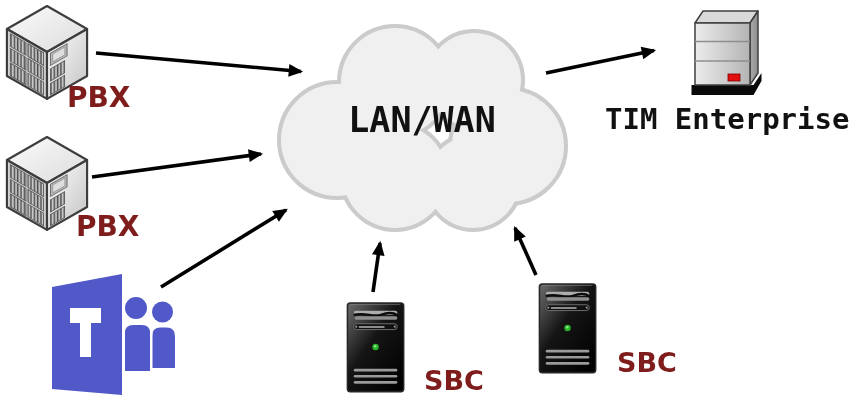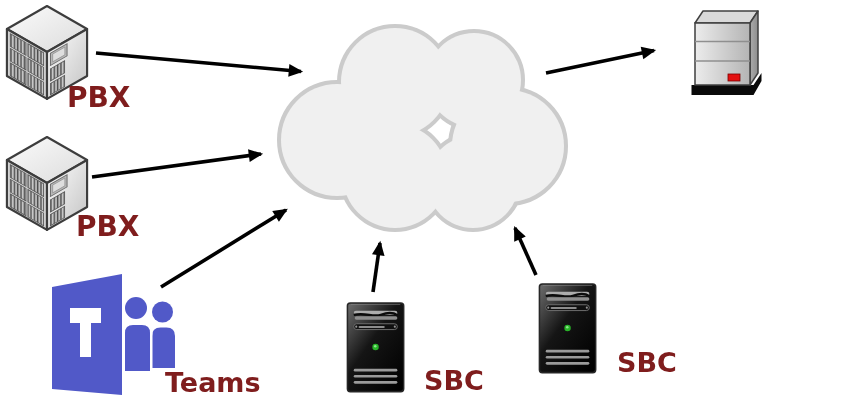--- a/index.html
+++ b/index.html
@@ -130,20 +130,21 @@
     </g>
     <g fill="#f0f0f0">
       <circle cx="60" cy="122" r="56"></circle>
       <circle cx="118" cy="64" r="54"></circle>
       <circle cx="197" cy="62" r="47"></circle>
       <circle cx="231" cy="128" r="56"></circle>
       <circle cx="196" cy="164" r="46"></circle>
       <circle cx="118" cy="158" r="52"></circle>
     </g>
   </svg>
+  <div class="mono-label" id="lanwan-label">LAN/WAN</div>
 
   <svg class="abs" style="left:3px;top:2px;" width="88" height="100">
     <use href="#icon-pbx"></use>
   </svg>
   <div class="node-label" style="left:67px;top:84px;">PBX</div>
 
   <svg class="abs" style="left:3px;top:133px;" width="88" height="100">
     <use href="#icon-pbx"></use>
   </svg>
   <div class="node-label" style="left:76px;top:213px;">PBX</div>
@@ -154,31 +155,31 @@
     <rect x="32" y="36" width="11" height="49" fill="#ffffff"></rect>
     <circle cx="114.5" cy="40" r="10.5" fill="#5159C8"></circle>
     <path d="M104,96 V64 Q104,55.5 112.5,55.5 H118.5 Q127,55.5 127,64 V96 Z" fill="#5159C8"></path>
     <g stroke="#ffffff" stroke-width="5" fill="none">
       <circle cx="88" cy="36" r="11"></circle>
       <path d="M77,99 V61 Q77,53 85,53 H94 Q102,53 102,61 V99 Z"></path>
     </g>
     <circle cx="88" cy="36" r="11" fill="#5159C8"></circle>
     <path d="M77,99 V61 Q77,53 85,53 H94 Q102,53 102,61 V99 Z" fill="#5159C8"></path>
   </svg>
-  <div class="node-label" style="left:165px;top:369px;font-size:27px;">Teams</div>
 
   <svg class="abs" style="left:688px;top:7px;" width="80" height="90" viewBox="0 0 80 90">
     <path d="M3.5,78 L65.5,78 L73.5,66 L73.5,74 L65.5,88 L3.5,88 Z" fill="#0a0a0a"></path>
     <path d="M7,16 L15,4 L70,4 L62,16 Z" fill="#d9d9d9" stroke="#3f3f3f" stroke-width="1.5" stroke-linejoin="round"></path>
     <path d="M62,16 L70,4 L70,66 L62,78 Z" fill="url(#timSide)" stroke="#3f3f3f" stroke-width="1.5" stroke-linejoin="round"></path>
     <rect x="7" y="16" width="55" height="62" fill="url(#timFront)" stroke="#3f3f3f" stroke-width="1.5"></rect>
     <line x1="7" y1="34.5" x2="62" y2="34.5" stroke="#8f8f8f" stroke-width="1.4"></line>
     <line x1="7" y1="54" x2="62" y2="54" stroke="#8f8f8f" stroke-width="1.4"></line>
     <rect x="40" y="67" width="12" height="7" fill="#e31010" stroke="#7a0000" stroke-width="0.8"></rect>
   </svg>
+  <div class="mono-label" id="tim-label">TIM Enterprise</div>
 
   <svg class="abs" style="left:344px;top:300px;" width="66" height="95">
     <use href="#icon-sbc"></use>
   </svg>
   <div class="node-label" style="left:424px;top:367px;font-size:27px;">SBC</div>
 
   <svg class="abs" style="left:536px;top:281px;" width="66" height="95">
     <use href="#icon-sbc"></use>
   </svg>
   <div class="node-label" style="left:617px;top:349px;font-size:27px;">SBC</div>

